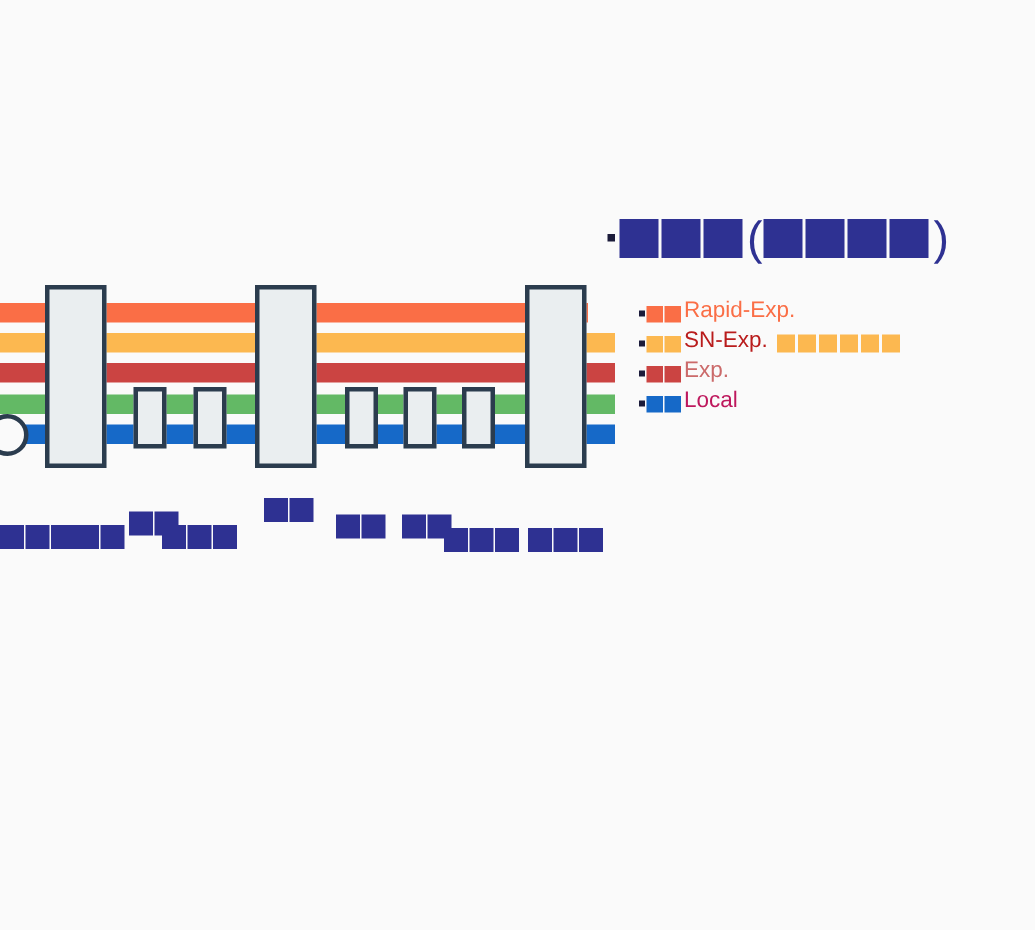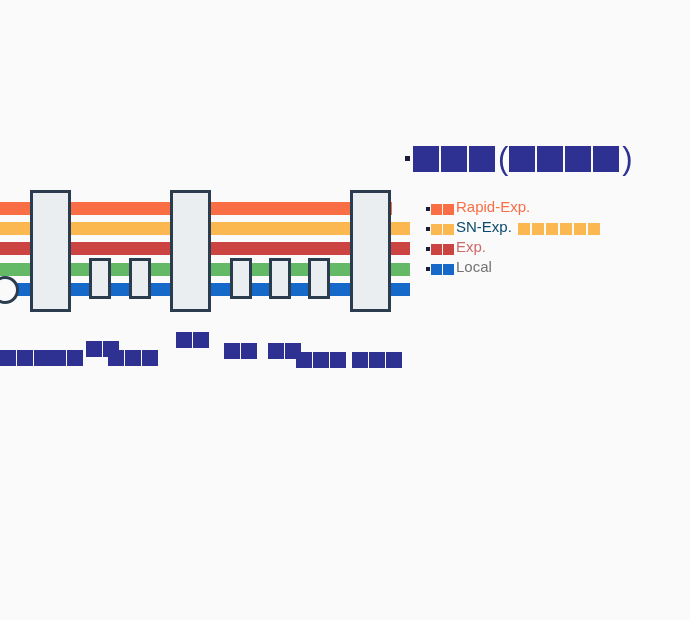--- a/index.html
+++ b/index.html
@@ -215,21 +215,21 @@
           <span class="legend-sq" style="background: rgb(250, 110, 70);"></span>
         </span>
         <span class="legend-label" style="color: rgb(250, 110, 70);">Rapid-Exp.</span>
       </div>
       <div class="legend-row">
         <span class="legend-marker">
           <span class="legend-dash"></span>
           <span class="legend-sq" style="background: rgb(252, 184, 80);"></span>
           <span class="legend-sq" style="background: rgb(252, 184, 80);"></span>
         </span>
-        <span class="legend-label" style="color: #0c4a6e;">SN-Exp.</span>
+        <span class="legend-label" style="color: #b91c1c;">SN-Exp.</span>
         <span class="legend-extra">
           <span class="tofu" style="width: 12px; height: 12px; background: rgb(252, 184, 80);"></span>
           <span class="tofu" style="width: 12px; height: 12px; background: rgb(252, 184, 80);"></span>
           <span class="tofu" style="width: 12px; height: 12px; background: rgb(252, 184, 80);"></span>
           <span class="tofu" style="width: 12px; height: 12px; background: rgb(252, 184, 80);"></span>
           <span class="tofu" style="width: 12px; height: 12px; background: rgb(252, 184, 80);"></span>
           <span class="tofu" style="width: 12px; height: 12px; background: rgb(252, 184, 80);"></span>
         </span>
       </div>
       <div class="legend-row">
@@ -239,17 +239,17 @@
           <span class="legend-sq" style="background: rgb(203, 68, 66);"></span>
         </span>
         <span class="legend-label" style="color: rgb(203, 106, 106);">Exp.</span>
       </div>
       <div class="legend-row">
         <span class="legend-marker">
           <span class="legend-dash"></span>
           <span class="legend-sq" style="background: rgb(22, 105, 200);"></span>
           <span class="legend-sq" style="background: rgb(22, 105, 200);"></span>
         </span>
-        <span class="legend-label" style="color: #737373;">Local</span>
+        <span class="legend-label" style="color: #be185d;">Local</span>
       </div>
     </div>
 
 </div>
 
 </body></html>

